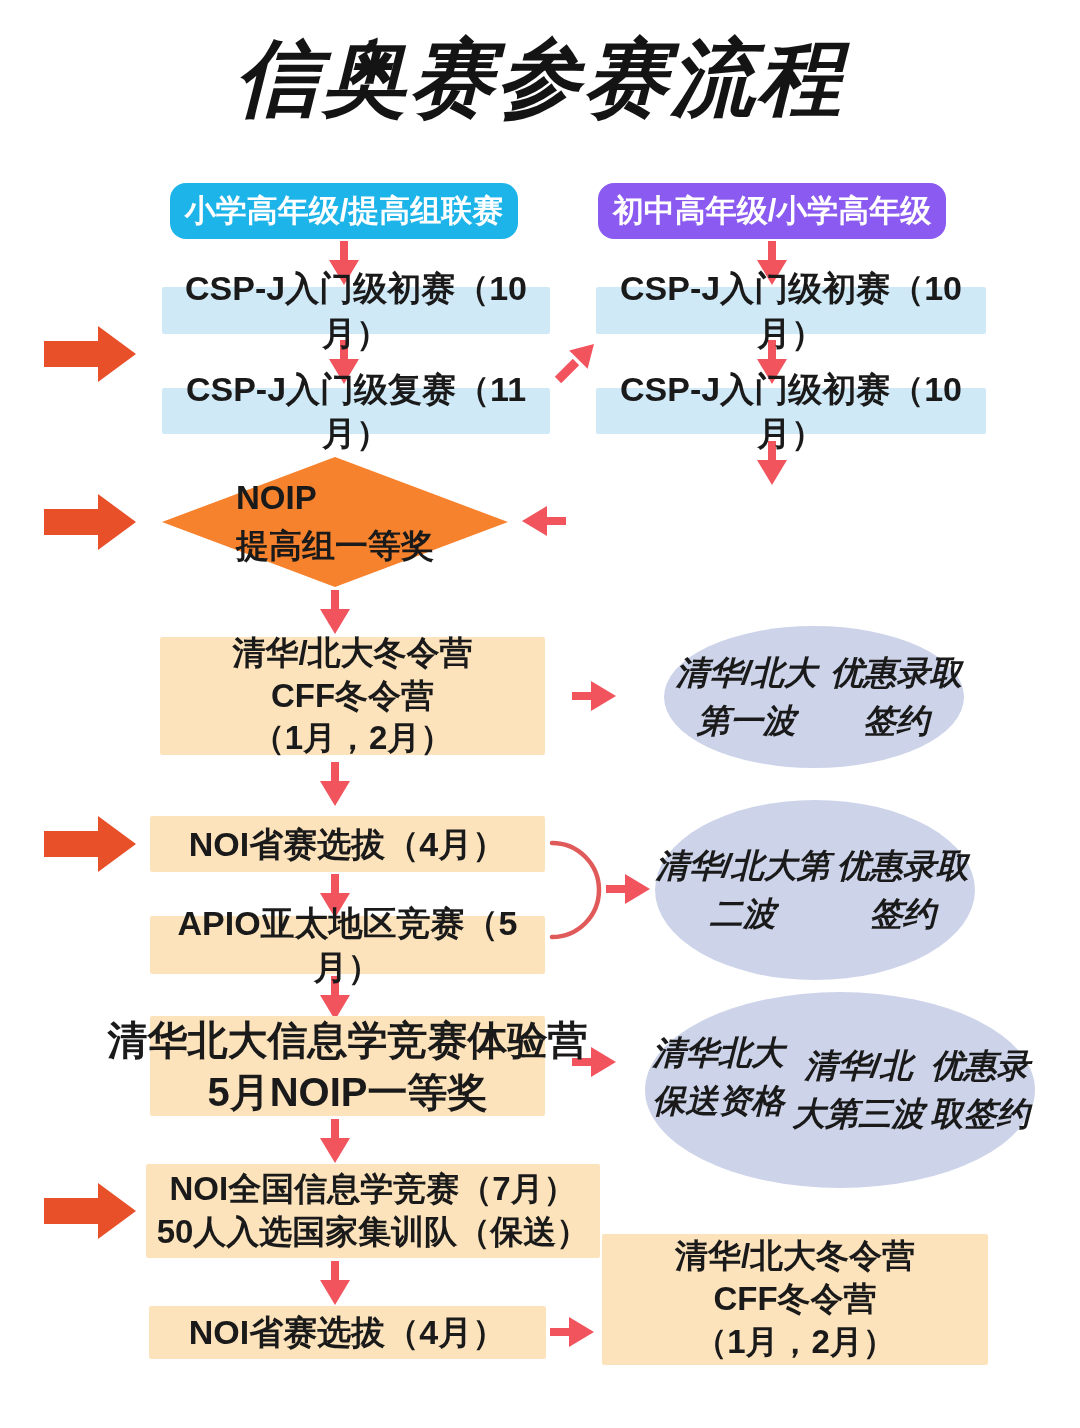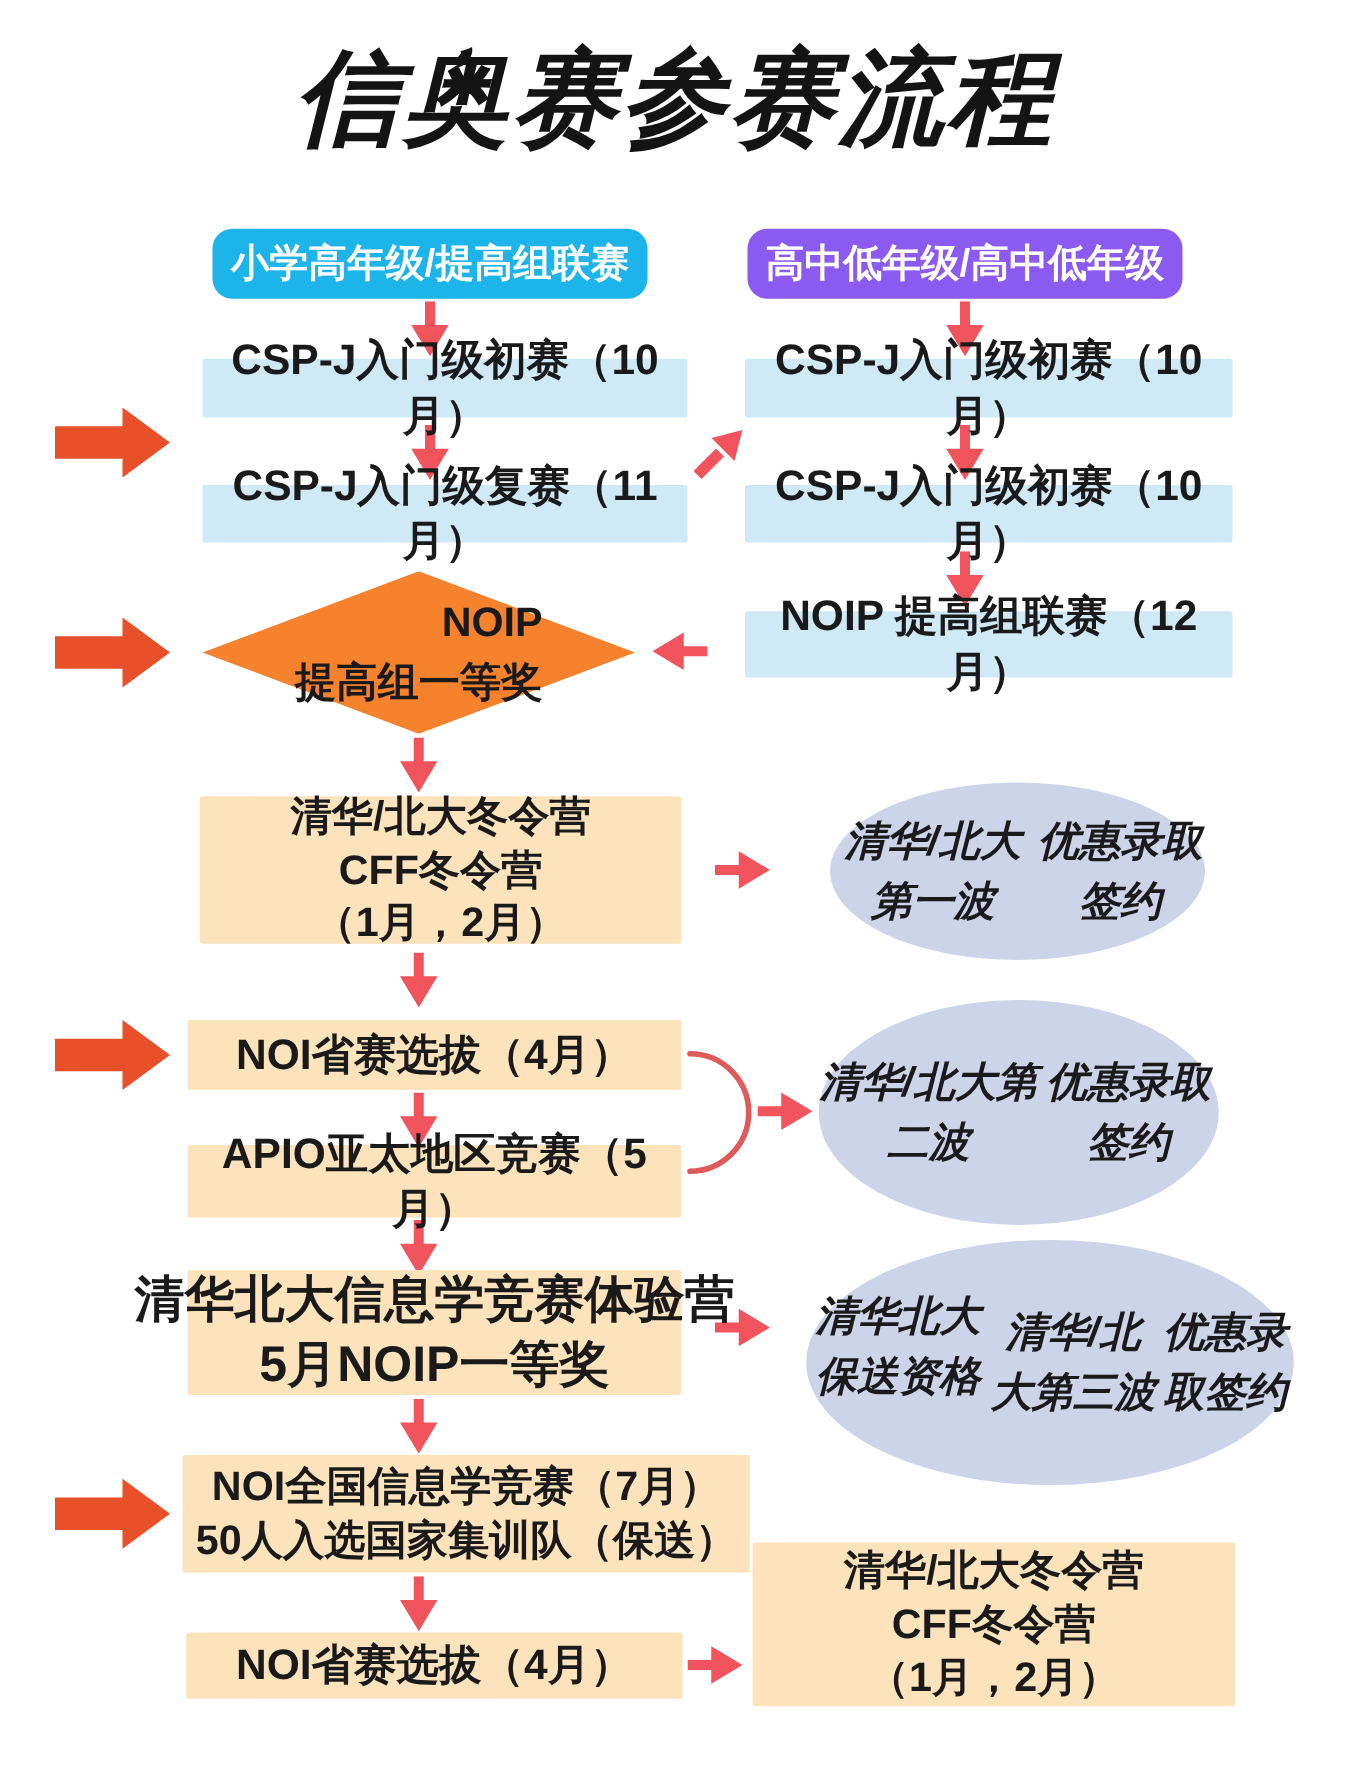--- a/index.html
+++ b/index.html
@@ -17,34 +17,34 @@
   .box-blue{background:var(--box_blue);}
   .box-peach{background:var(--box_peach);}
   .box .ln{white-space:nowrap;}
   .ellipse{position:absolute;border-radius:50%;background:var(--ellipse_lavender);
            display:flex;flex-direction:row;align-items:center;justify-content:center;
            color:var(--text_dark,#1a1a1a);font-size:33px;font-weight:600;text-align:center;line-height:1.45;font-style:italic;}
   .gap-after{margin-bottom:27px;}
   .diamond{position:absolute;display:flex;align-items:center;justify-content:center;}
   .diamond svg{position:absolute;left:0;top:0;}
   .diamond .dtext{position:relative;z-index:1;color:var(--text_dark,#1a1a1a);font-size:33px;font-weight:600;
-                  text-align:right;line-height:1.45;}
+                  text-align:left;line-height:1.45;}
   .icon-red{color:var(--arrow_red);}
   .icon-block{color:var(--block_arrow_red);}
   .icon-bracket{color:var(--bracket_red);}
 </style>
 </head>
 <body>
 
 <div class="canvas">
 
   <h1 class="title">信奥赛参赛流程</h1>
 
   <div class="badge badge-blue" style="left:170px;top:183px;width:348px;">小学高年级/提高组联赛</div>
-  <div class="badge badge-purple" style="left:598px;top:183px;width:348px;">高中低年级/高中低年级</div>
+  <div class="badge badge-purple" style="left:598px;top:183px;width:348px;">初中高年级/小学高年级</div>
 
   <svg class="abs icon-red" style="left:324px;top:241px;" width="40" height="44" viewBox="0 0 40 44">
       <rect x="16" y="0" width="8" height="23" fill="currentColor"></rect>
       <polygon points="5,19 35,19 20,44" fill="currentColor"></polygon>
     </svg>
   <svg class="abs icon-red" style="left:752px;top:241px;" width="40" height="44" viewBox="0 0 40 44">
       <rect x="16" y="0" width="8" height="23" fill="currentColor"></rect>
       <polygon points="5,19 35,19 20,44" fill="currentColor"></polygon>
     </svg>
   <svg class="abs icon-red" style="left:324px;top:340px;" width="40" height="44" viewBox="0 0 40 44">
@@ -121,21 +121,20 @@
       <polygon points="0,15 54,15 54,0 92,28 54,56 54,41 0,41" fill="currentColor"></polygon>
     </svg>
   <svg class="abs icon-block" style="left:44px;top:1183px;" width="92" height="56" viewBox="0 0 92 56">
       <polygon points="0,15 54,15 54,0 92,28 54,56 54,41 0,41" fill="currentColor"></polygon>
     </svg>
 
   <div class="box box-blue" style="left:162px;top:287px;width:388px;height:47px;">CSP-J入门级初赛（10月）</div>
   <div class="box box-blue" style="left:596px;top:287px;width:390px;height:47px;">CSP-J入门级初赛（10月）</div>
   <div class="box box-blue" style="left:162px;top:388px;width:388px;height:46px;">CSP-J入门级复赛（11月）</div>
   <div class="box box-blue" style="left:596px;top:388px;width:390px;height:46px;">CSP-J入门级初赛（10月）</div>
-  <div class="box box-blue" style="left:596px;top:489px;width:390px;height:53px;">NOIP 提高组联赛（12月）</div>
 
   <div class="diamond" style="left:162px;top:457px;width:346px;height:130px;">
     <svg width="346" height="130" viewBox="0 0 346 130">
       <polygon points="173,0 346,65 173,130 0,65" fill="var(--diamond_orange)"></polygon>
     </svg>
     <div class="dtext">
       <div class="ln">NOIP</div>
       <div class="ln">提高组一等奖</div>
     </div>
   </div>

